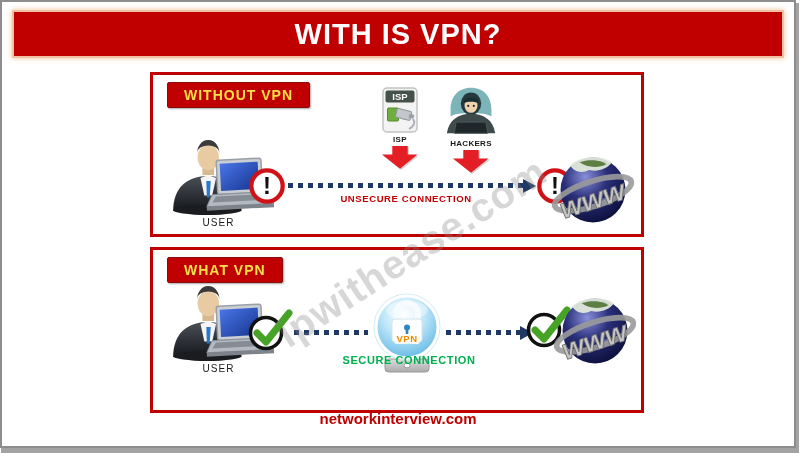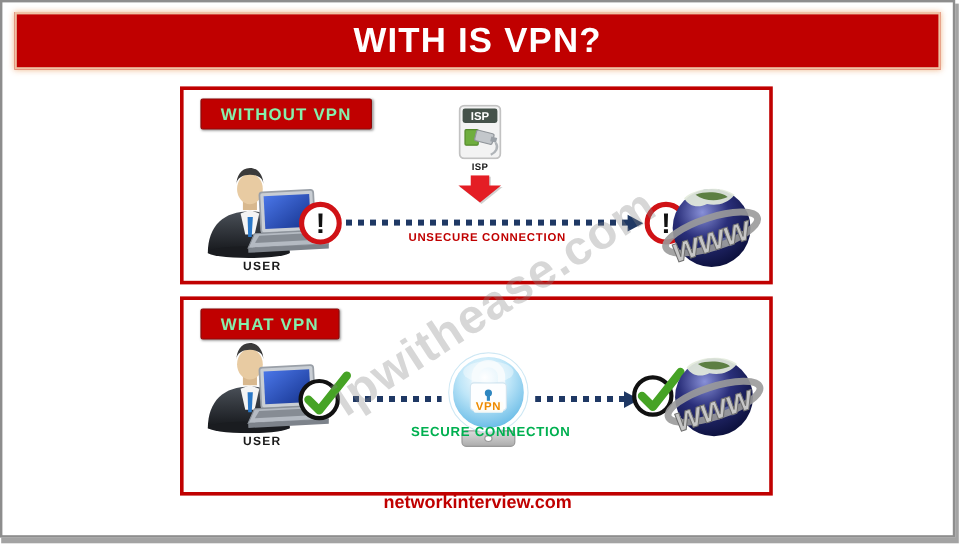--- a/index.html
+++ b/index.html
@@ -9,26 +9,26 @@
   .abs{position:absolute;}
   
   #header{left:10px;top:8px;width:768px;height:44px;background:#c00000;
     border:2px solid #efc2a4;box-shadow:0 0 5px rgba(238,178,130,.9);
     display:flex;align-items:center;justify-content:center;}
   #header span{color:#fff;font-size:29px;font-weight:bold;letter-spacing:1px;}
   
   .panel{border:3px solid #c00000;background:#fff;}
   #panel-without{left:148px;top:70px;width:488px;height:159px;}
   #panel-with{left:148px;top:245px;width:488px;height:160px;}
-  .tag{background:#c00000;color:#86efac;font-weight:bold;font-size:14px;letter-spacing:1px;
+  .tag{background:#c00000;color:#fde047;font-weight:bold;font-size:14px;letter-spacing:1px;
     padding:4px 16px;border:1px solid #8e0b0b;border-radius:2px;
     box-shadow:1px 1px 2px rgba(0,0,0,.35);}
   .grp{display:flex;flex-direction:column;align-items:center;gap:2px;justify-content:center;}
   .lbl{font-size:8px;font-weight:bold;color:#1a1a1a;letter-spacing:.3px;white-space:nowrap;}
-  .userlbl{font-size:10px;font-weight:bold;color:#1a1a1a;letter-spacing:1px;text-align:center;}
+  .userlbl{font-size:10px;font-weight:normal;color:#1a1a1a;letter-spacing:1px;text-align:center;}
   .dots{height:5px;background-image:repeating-linear-gradient(90deg,#1f3864 0,#1f3864 5px,transparent 5px,transparent 10px);}
   .tri{width:0;height:0;border-top:7px solid transparent;border-bottom:7px solid transparent;border-left:13px solid #1f3864;}
   .conn-red{font-size:9.5px;font-weight:bold;color:#c00000;letter-spacing:.6px;text-align:center;}
   .conn-green{font-size:11px;font-weight:bold;color:#00b050;letter-spacing:.6px;text-align:center;}
   
   #watermark{left:225px;top:228px;width:370px;text-align:center;
     transform:rotate(-33deg);transform-origin:center;font-size:40px;font-weight:600;
     color:rgba(135,135,135,.33);letter-spacing:1px;pointer-events:none;z-index:6;}
   
   #footer-site{left:0;top:408px;width:100%;text-align:center;font-size:15px;font-weight:bold;color:#c00000;}
@@ -86,20 +86,37 @@
         </g>
         <path d="M31,32 C34,36 31,40 27,42" fill="none" stroke="#b0b4b8" stroke-width="2"></path>
       </svg>
       <div class="lbl">ISP</div>
       <svg width="42" height="24" viewBox="0 0 44 28">
         <polygon points="14.5,1.5 32.5,1.5 32.5,11.5 44,11.5 23.5,28 2.5,11.5 14.5,11.5" fill="rgba(0,0,0,.18)"></polygon>
         <polygon points="13,0 31,0 31,10 42.5,10 22,26.5 1,10 13,10" fill="#e41e25"></polygon>
       </svg>
     </div>
 
+    <div class="abs grp" style="left:276px;top:10px;width:84px;">
+      <svg width="58" height="52" viewBox="0 0 60 56">
+        <path d="M30,3 C44,3 52,13 52,26 L52,34 C46,29 14,29 8,34 L8,26 C8,13 16,3 30,3 Z" fill="#7cb4ba"></path>
+        <ellipse cx="30" cy="20" rx="11" ry="12" fill="#24393d"></ellipse>
+        <ellipse cx="30" cy="22" rx="7" ry="8" fill="#eed3ae"></ellipse>
+        <path d="M22.5,16 C26,12.5 34,12.5 37.5,16 L37.5,19.5 C33,17.5 27,17.5 22.5,19.5 Z" fill="#1d2e31"></path>
+        <circle cx="27" cy="22.5" r="1.1" fill="#222"></circle>
+          <circle cx="33" cy="22.5" r="1.1" fill="#222"></circle>
+        <path d="M4,52 C6,38 16,31 30,31 C44,31 54,38 56,52 Z" fill="#3e4a4c"></path>
+        <path d="M14,40 L46,40 L48,52 L12,52 Z" fill="#20272a" stroke="#4a5558" stroke-width="1"></path>
+      </svg>
+      <div class="lbl">HACKERS</div>
+      <svg width="42" height="24" viewBox="0 0 44 28">
+        <polygon points="14.5,1.5 32.5,1.5 32.5,11.5 44,11.5 23.5,28 2.5,11.5 14.5,11.5" fill="rgba(0,0,0,.18)"></polygon>
+        <polygon points="13,0 31,0 31,10 42.5,10 22,26.5 1,10 13,10" fill="#e41e25"></polygon>
+      </svg>
+    </div>
 
     <div class="abs grp" style="left:8px;top:62px;width:115px;">
       <svg width="110" height="78" viewBox="0 0 110 80">
         <path d="M8,76 C8,52 22,40 44,40 C62,40 74,50 78,66 L78,76 Z" fill="url(#gSuit)"></path>
         <ellipse cx="43" cy="75" rx="35" ry="5" fill="#1a1c20"></ellipse>
         <path d="M36,42 L44,39 L52,42 L48,60 L40,60 Z" fill="#f4f4f4"></path>
         <polygon points="42,45 46.5,45 45.5,62 42.5,62" fill="#2a78c8"></polygon>
         <rect x="38" y="30" width="12" height="9" fill="#d8b88e"></rect>
         <ellipse cx="44" cy="21" rx="11" ry="13" fill="#e8cba2"></ellipse>
         <path d="M32.5,17 C32.5,6 55.5,6 55.5,17 C55.5,11 52,3 44,3 C36,3 32.5,11 32.5,17 Z" fill="#3a3a3a"></path>

